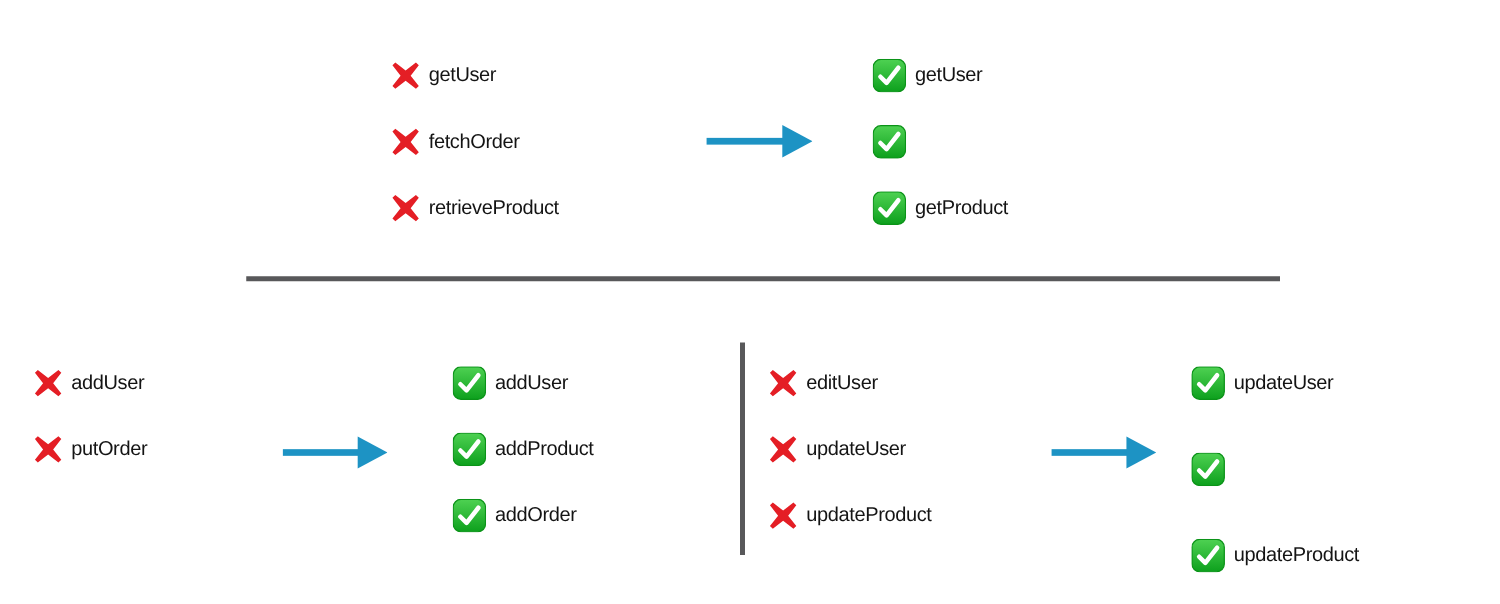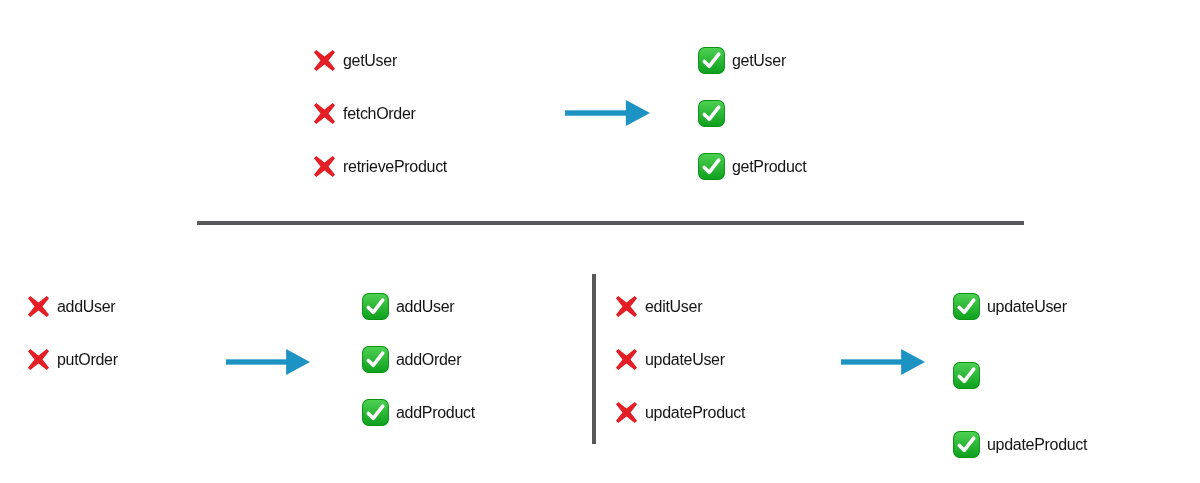--- a/index.html
+++ b/index.html
@@ -186,29 +186,29 @@
           </svg>
         </span>
       <span class="label">addUser</span>
     </div>
     <div class="row">
       <span class="icon check">
           <svg>
             <use href="#sym-check"></use>
           </svg>
         </span>
+      <span class="label">addProduct</span>
+    </div>
+    <div class="row">
+      <span class="icon check">
+          <svg>
+            <use href="#sym-check"></use>
+          </svg>
+        </span>
       <span class="label">addOrder</span>
-    </div>
-    <div class="row">
-      <span class="icon check">
-          <svg>
-            <use href="#sym-check"></use>
-          </svg>
-        </span>
-      <span class="label">addProduct</span>
     </div>
   </div>
 
   <div class="method-list" id="list-update-bad">
     <div class="row">
       <span class="icon cross">
           <svg>
             <use href="#sym-cross"></use>
           </svg>
         </span>

